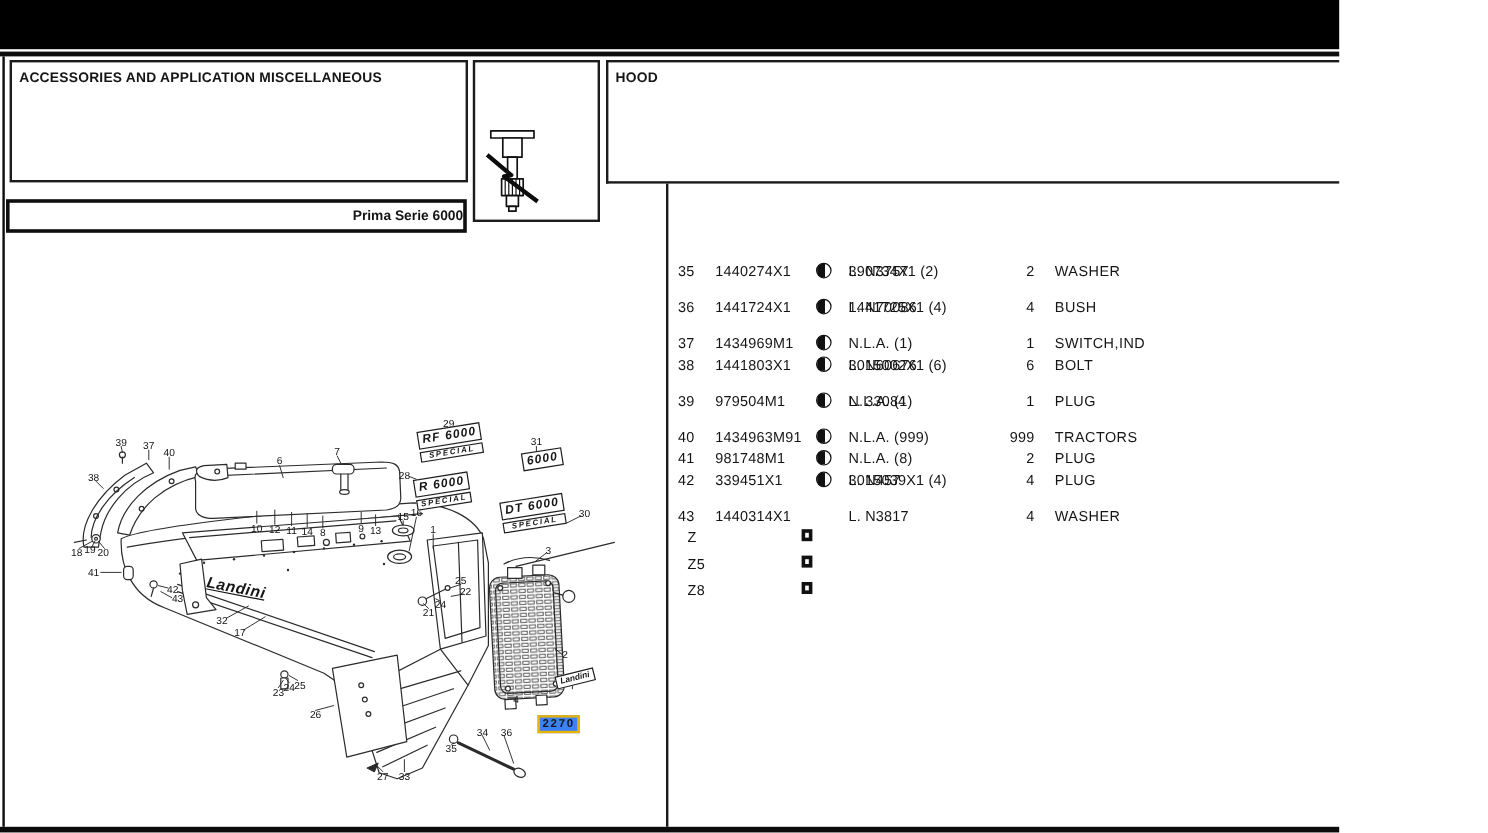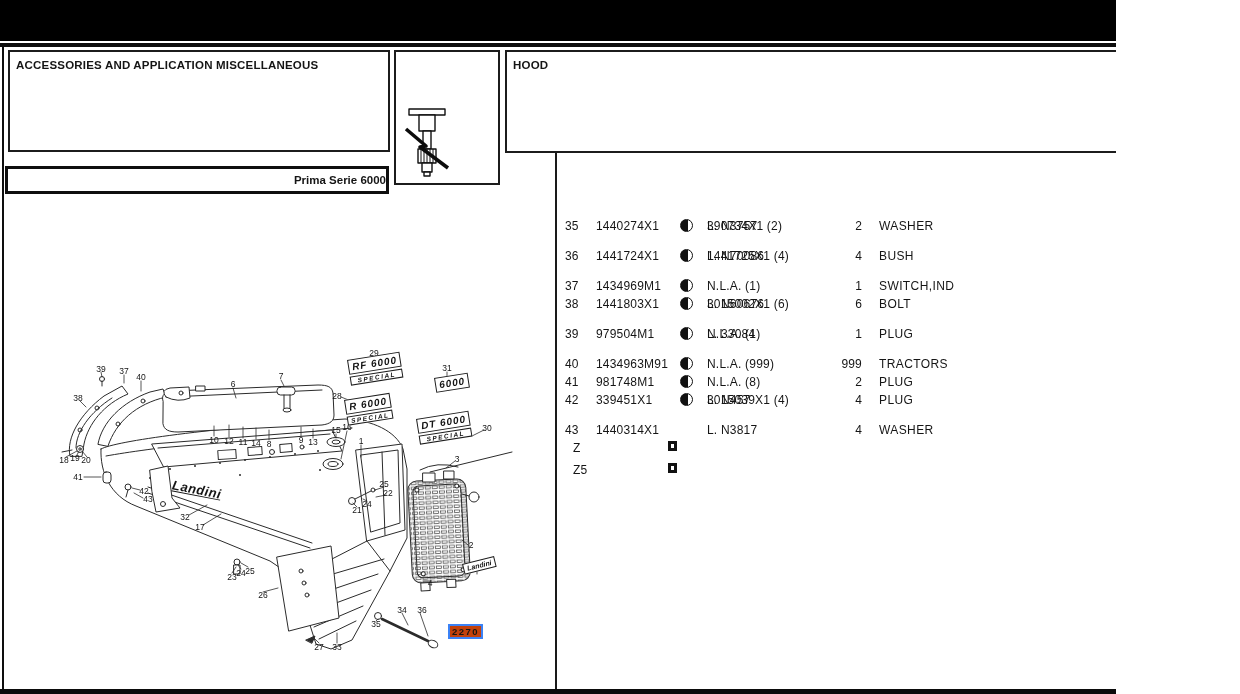--- a/index.html
+++ b/index.html
@@ -36,22 +36,22 @@
   
   .diagram{position:absolute;left:0;top:0;width:1240px;height:694px;}
   .drawing{position:absolute;left:40px;top:195px;}
   .badge{position:absolute;text-align:center;transform-origin:left top;}
   .b-main{border:1.5px solid #1d1d1d;background:#fff;font-weight:bold;font-style:italic;
           font-size:10px;letter-spacing:1px;padding:1px 3px;white-space:nowrap;}
   .b-sub{border:1px solid #1d1d1d;background:#fff;font-weight:bold;font-style:italic;
          font-size:6.5px;letter-spacing:1.5px;margin-top:2px;padding:0 2px;white-space:nowrap;}
   .brand-script{position:absolute;left:172px;top:675px;font-style:italic;font-weight:bold;
           font-size:13px;letter-spacing:.5px;text-decoration:underline;transform:rotate(11deg);}
-  .plate-no{position:absolute;left:448px;top:624px;border:2px solid #3b82f6;font-size:9.5px;
-          font-weight:bold;letter-spacing:1.5px;padding:0 2px;background:#c2410c;}
+  .plate-no{position:absolute;left:448px;top:596px;border:2px solid #eab308;font-size:9.5px;
+          font-weight:bold;letter-spacing:1.5px;padding:0 2px;background:#3b82f6;}
   .co{font:8.5px "Liberation Sans",sans-serif;fill:#141414;text-anchor:middle;}
 </style>
 </head>
 <body>
 
 <div class="screen">
   <div class="top-bar"></div>
   <div class="frame-top"></div>
   <div class="frame-left"></div>
 
@@ -371,17 +371,23 @@
           <span class="z-icon">
             <i></i>
           </span>
         </div>
         <div class="zrow">
           <span class="z-label">Z5</span>
           <span class="z-icon">
             <i></i>
           </span>
         </div>
+        <div class="zrow">
+          <span class="z-label">Z8</span>
+          <span class="z-icon">
+            <i></i>
+          </span>
+        </div>
       </div>
   </div>
 
   <div class="bottom-bar"></div>
 </div>
 
 </body></html>

